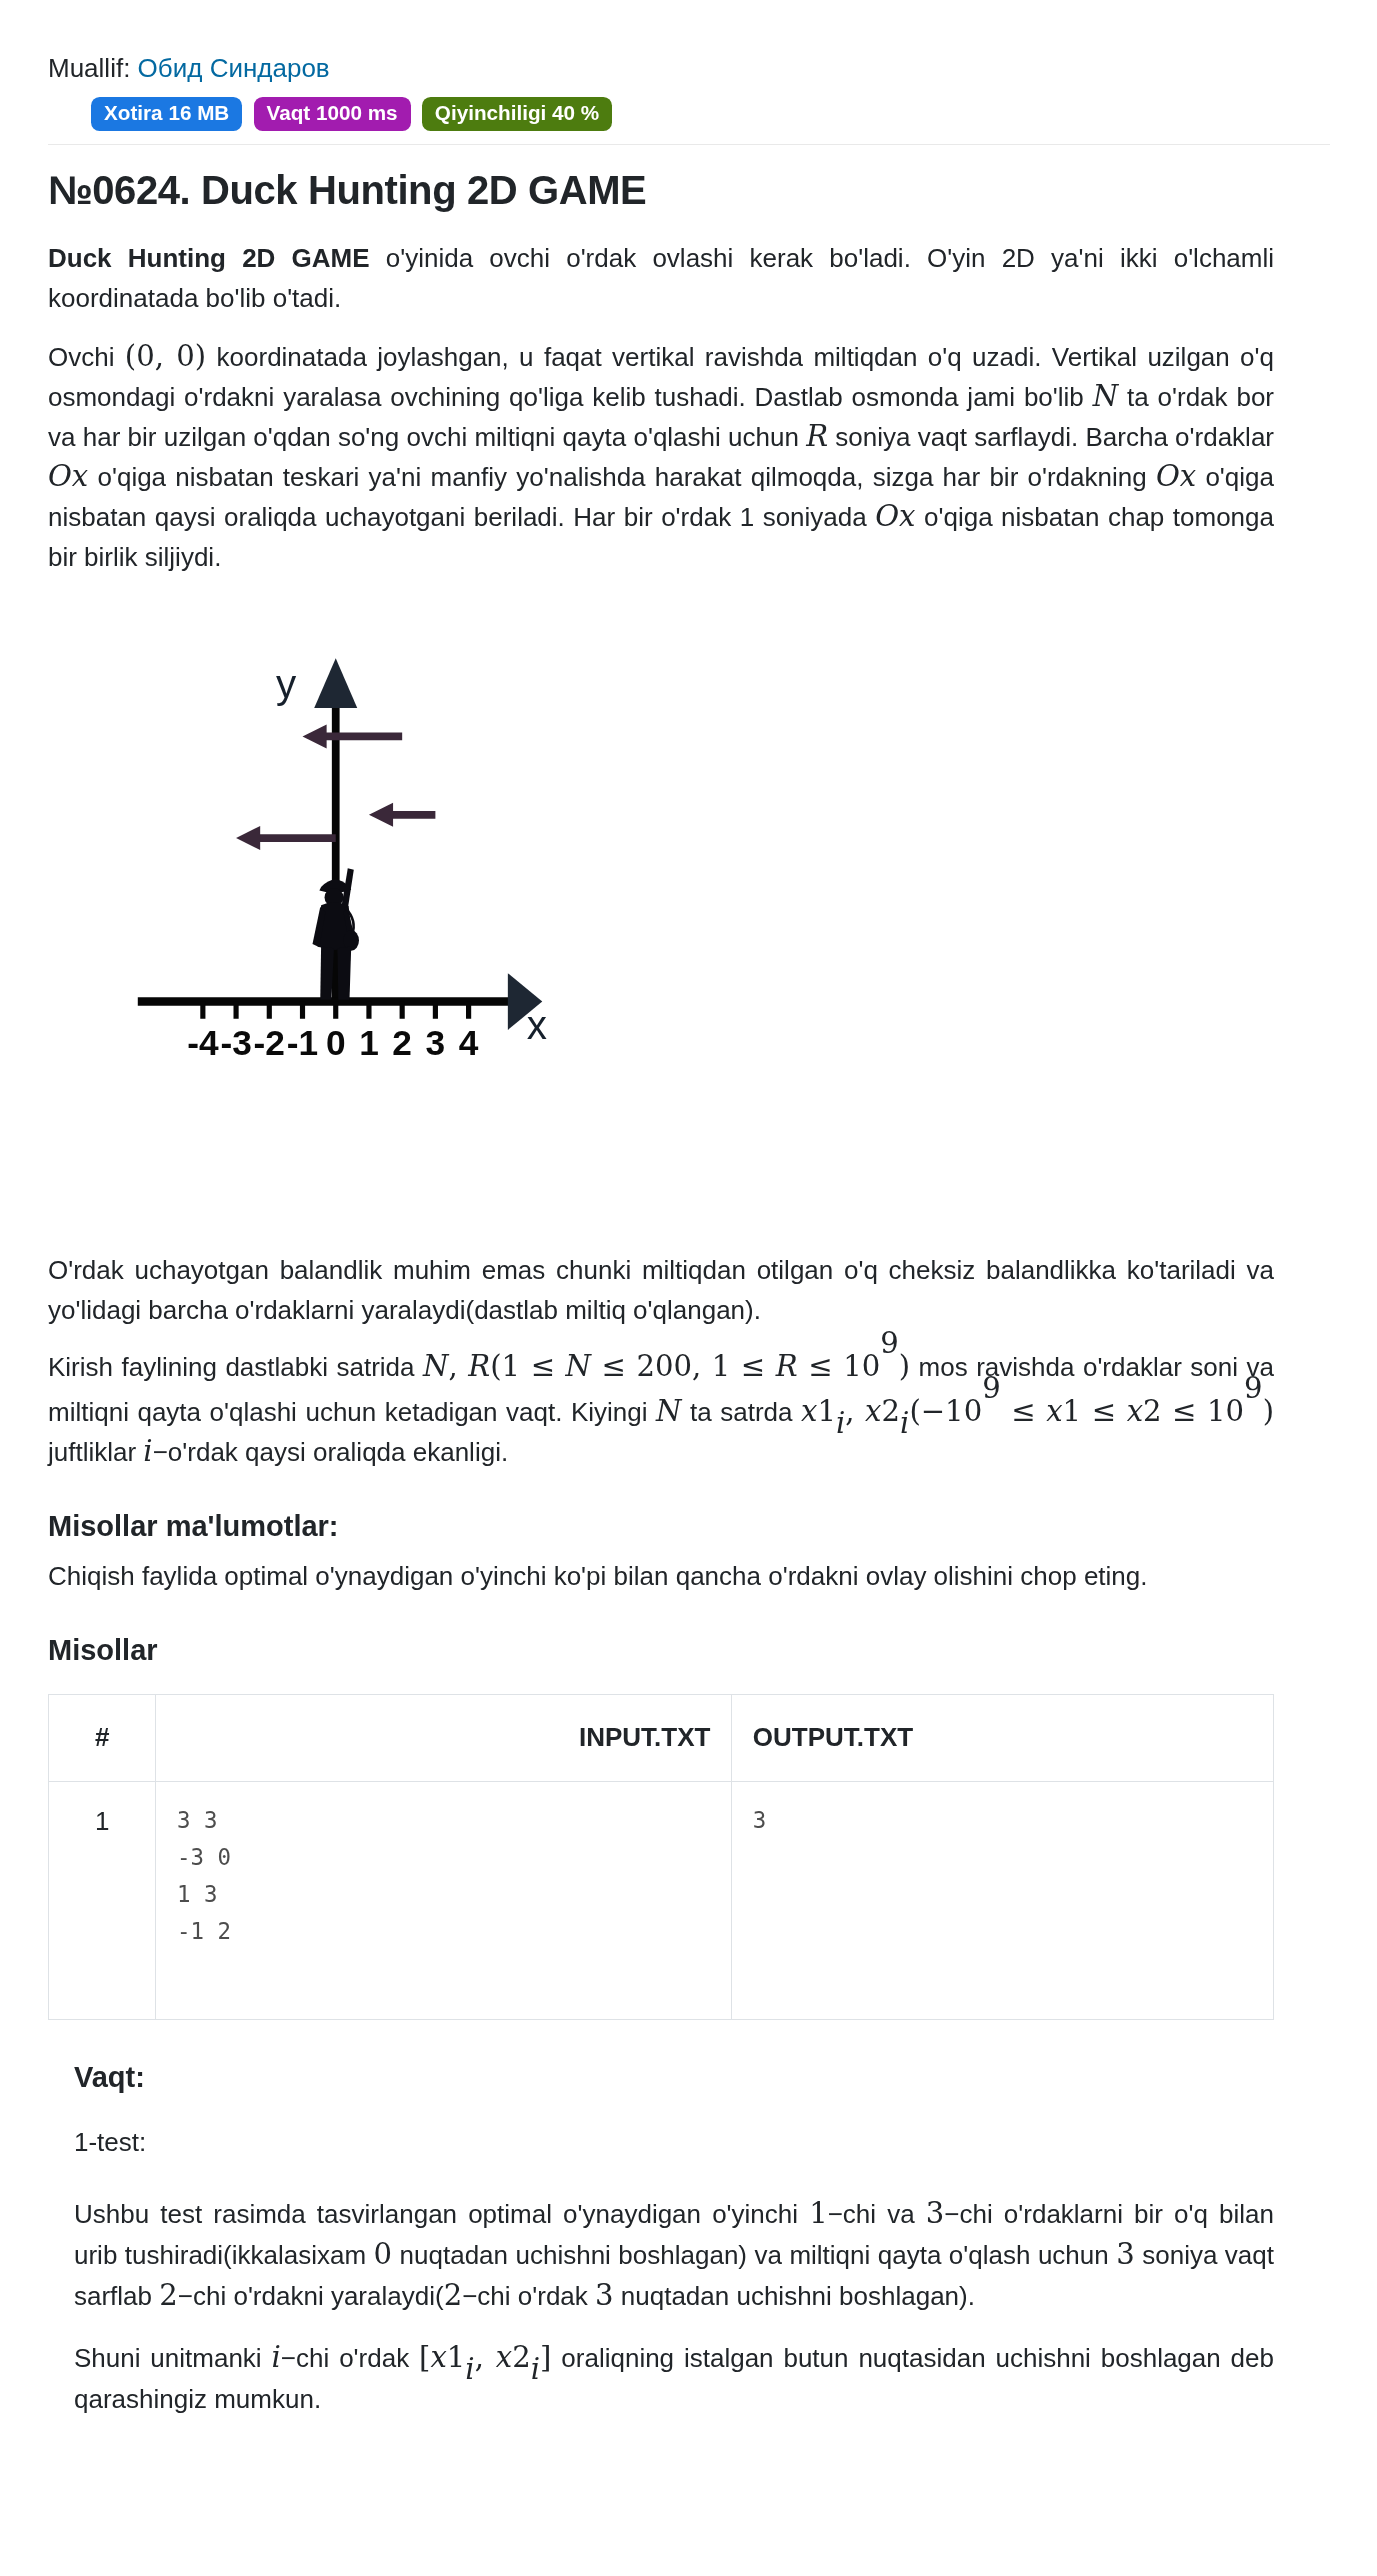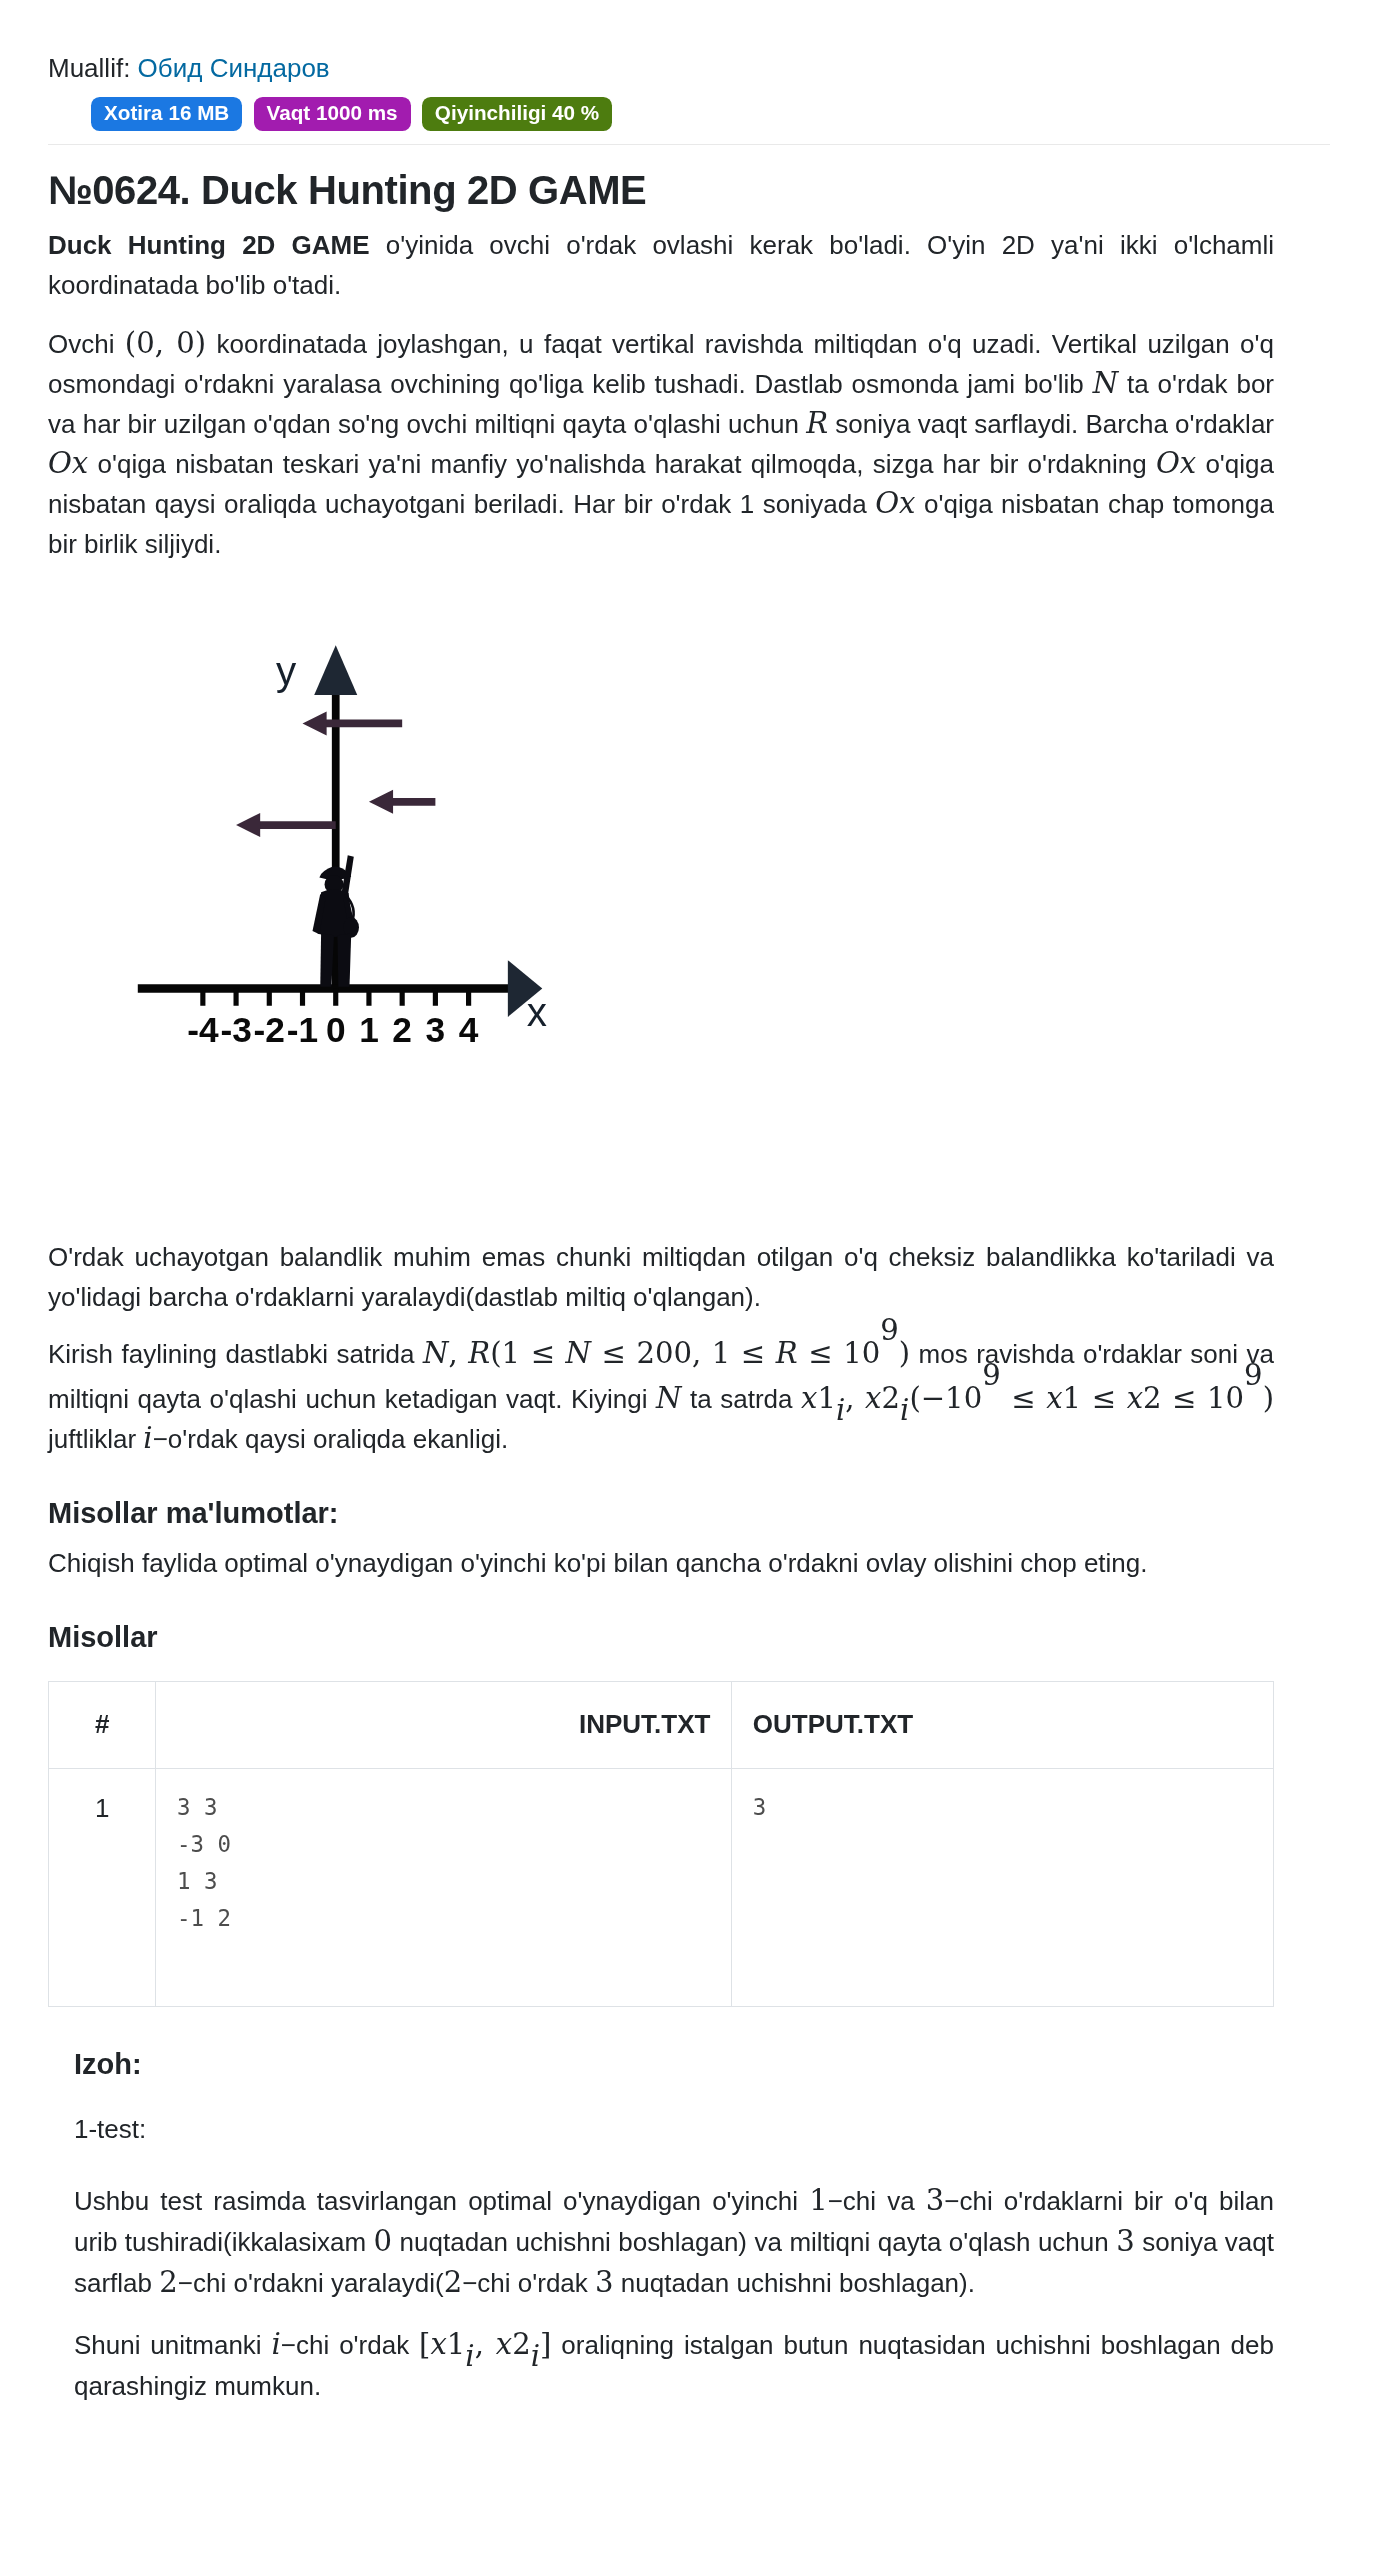--- a/index.html
+++ b/index.html
@@ -6,21 +6,21 @@
   body{font-family:"Liberation Sans", sans-serif;color:#212529;}
   .content{padding:53px 76px 0 48px;}
   .author-line{font-size:26px;line-height:31px;}
   .author-link{color:#0369a1;text-decoration:none;cursor:pointer;}
   .badges{margin-top:13px;display:flex;gap:11.2px;}
   .badge{display:inline-block;color:#ffffff;font-weight:700;font-size:20.7px;line-height:20.7px;
          padding:6px 13px 6.9px 13px;border-radius:8.6px;}
   hr.rule{border:none;border-top:1.7px solid #e9e9e9;margin:13px -28px 0 0;}
   .page-title{font-size:40px;font-weight:700;margin:22.4px 0 0 0;line-height:46px;letter-spacing:-0.4px;}
   .prose{font-size:26px;line-height:40px;text-align:justify;margin:19px 28px 0 0;}
-  .prose.first{margin-top:12px;}
+  .prose.first{margin-top:25px;}
   .b{font-weight:700;}
   .math{font-family:"DejaVu Serif", serif;font-size:1.12em;line-height:1;}
   .mit{font-style:italic;}
   sup{font-size:0.62em;line-height:0;position:relative;top:-0.45em;}
   sub{font-size:0.62em;line-height:0;position:relative;bottom:-0.22em;}
   .figure{margin:76px 0 0 0;}
   .axis{stroke:#060606;}
   .axis-label{font-size:47px;fill:#16202c;}
   .tick-label{font-size:41px;font-weight:700;fill:#0a0a0a;text-anchor:middle;}
   .h-section{font-size:29px;font-weight:700;line-height:36px;margin:36px 28px 0 0;}
@@ -149,20 +149,20 @@
             </td>
           <td>
               <pre class="code out">3</pre>
             </td>
         </tr>
       </tbody>
     </table>
   </div>
 
   <div class="note-block">
-    <h2 class="note-heading">Izoh:</h2>
+    <h2 class="note-heading">Vaqt:</h2>
     <p class="note-sub">1-test:</p>
     <p class="note-p"><span>Ushbu test rasimda tasvirlangan optimal o'ynaydigan o'yinchi </span><span class="math">1</span><span>−chi va </span><span class="math">3</span><span>−chi o'rdaklarni bir o'q bilan urib tushiradi(ikkalasixam </span><span class="math">0</span><span> nuqtadan uchishni boshlagan) va miltiqni qayta o'qlash uchun </span><span class="math">3</span><span> soniya vaqt sarflab </span><span class="math">2</span><span>−chi o'rdakni yaralaydi(</span><span class="math">2</span><span>−chi o'rdak </span><span class="math">3</span><span> nuqtadan uchishni boshlagan).</span></p>
     <p class="note-p last"><span>Shuni unitmanki </span><span class="math mit">i</span><span>−chi o'rdak </span><span class="math">[</span><span class="math mit">x</span><span class="math">1</span><sub class="math mit">i</sub><span class="math">, </span><span class="math mit">x</span><span class="math">2</span><sub class="math mit">i</sub><span class="math">]</span><span> oraliqning istalgan butun nuqtasidan uchishni boshlagan deb qarashingiz mumkun.</span></p>
   </div>
 
 </div>
 
 
 </body></html>

